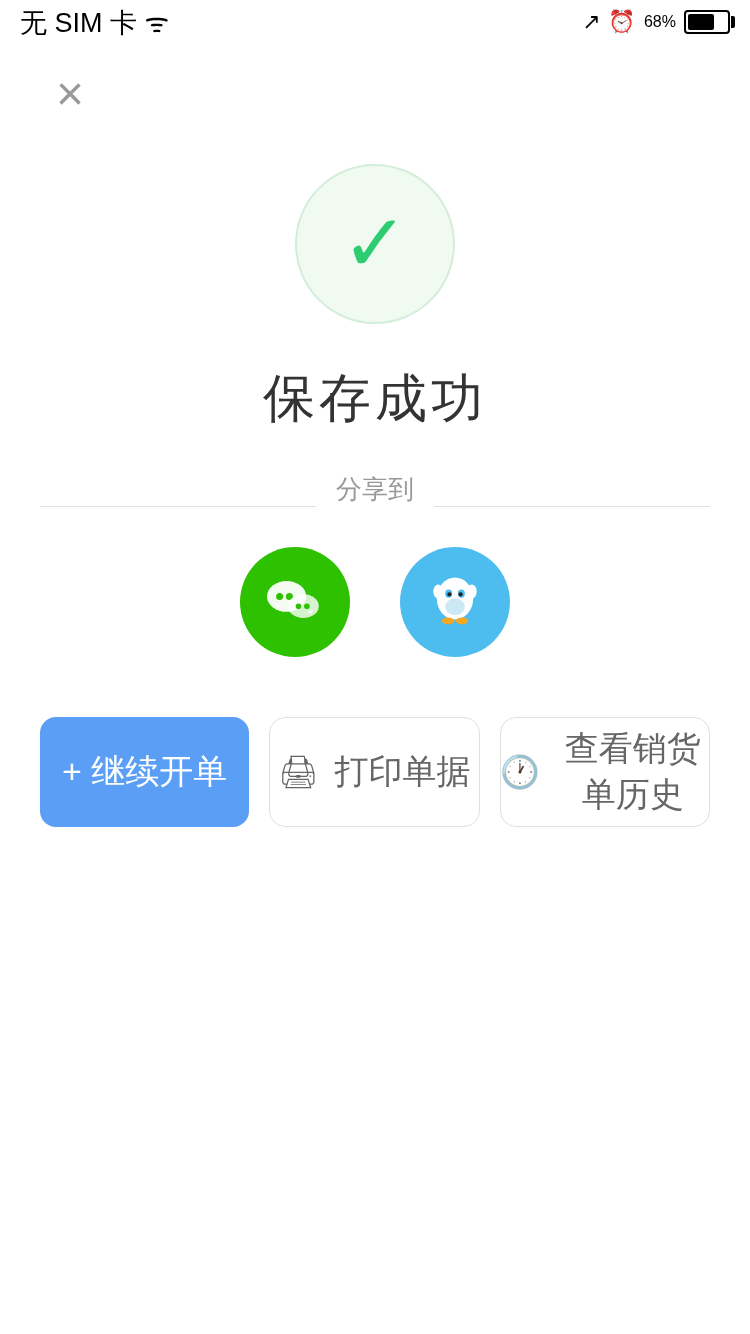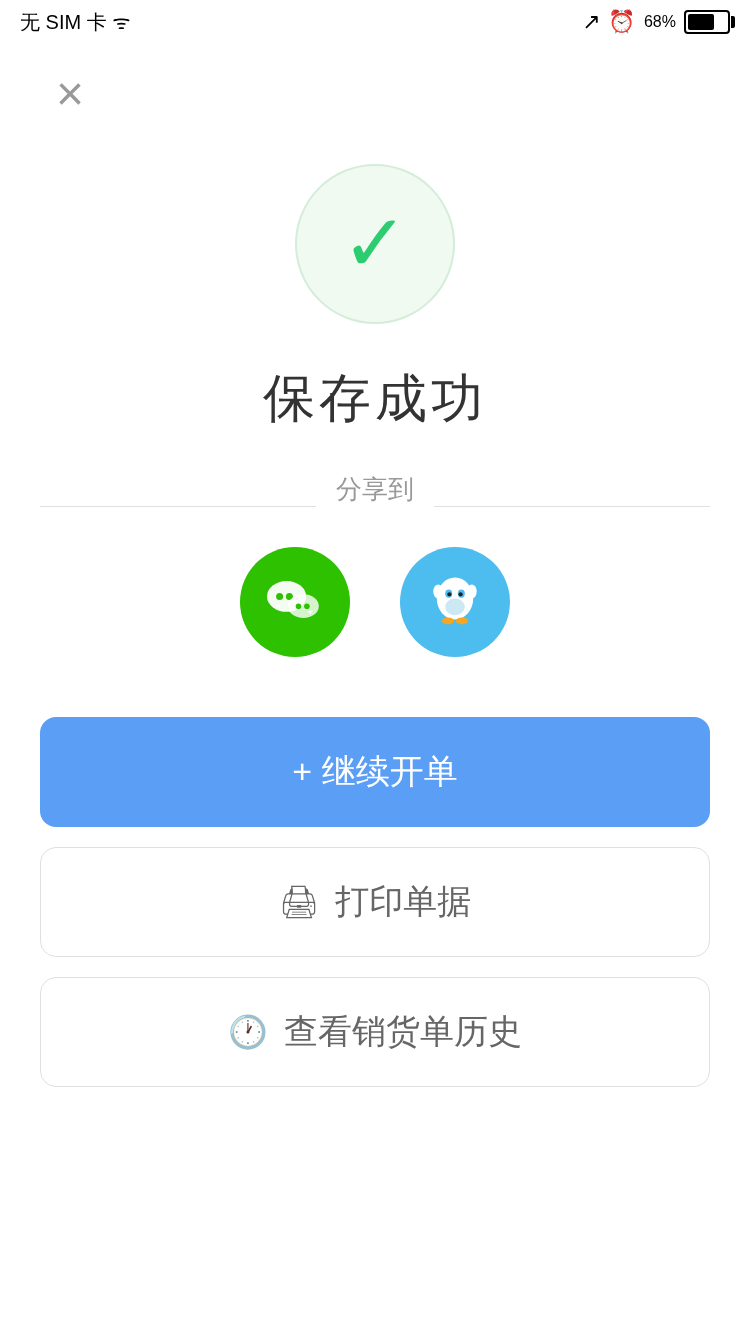--- a/index.html
+++ b/index.html
@@ -173,21 +173,21 @@
     .wechat-svg, .qq-svg {
       width: 70px;
       height: 70px;
       fill: white;
     }
 
     
     .action-buttons {
       width: 100%;
       display: flex;
-      flex-direction: column;
+      flex-direction: row;
       gap: 20px;
       justify-content: space-between;
     }
     .action-btn {
       width: 100%;
       height: 110px;
       border-radius: 16px;
       display: flex;
       align-items: center;
       justify-content: center;
@@ -205,21 +205,21 @@
       background: #ffffff;
       color: #666;
       border: 1px solid #e0e0e0 !important;
     }
   </style>
 </head>
 <body>
 
 <div class="status-bar">
   <div class="status-left">
-    <span style="font-size:20px;">无 SIM 卡 ᯤ</span>
+    <span style="font-size:27px;">无 SIM 卡 ᯤ</span>
   </div>
   <div class="status-right">
 
     <span style="font-size:22px;">↗</span>
 
     <span style="font-size:22px;">⏰</span>
 
     <span style="font-size:16px;">68%</span>
 
     <div class="battery-icon">

